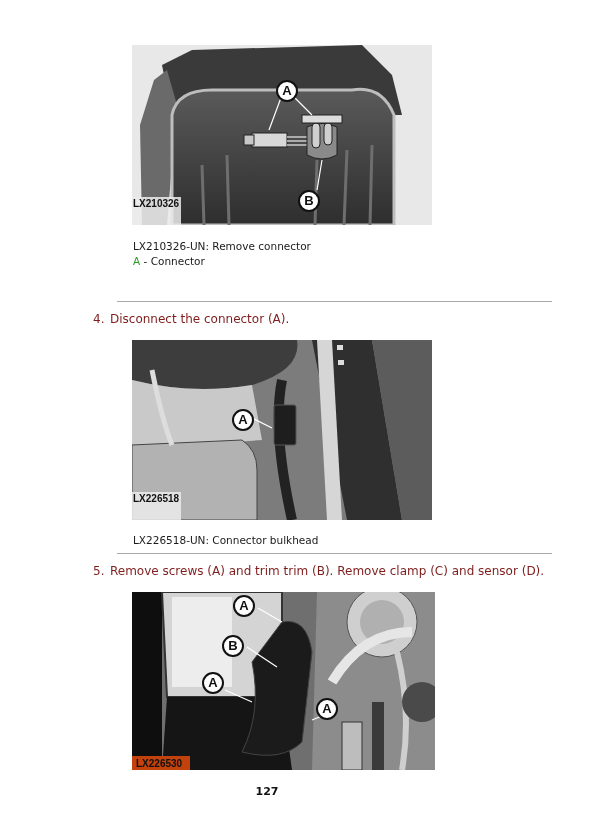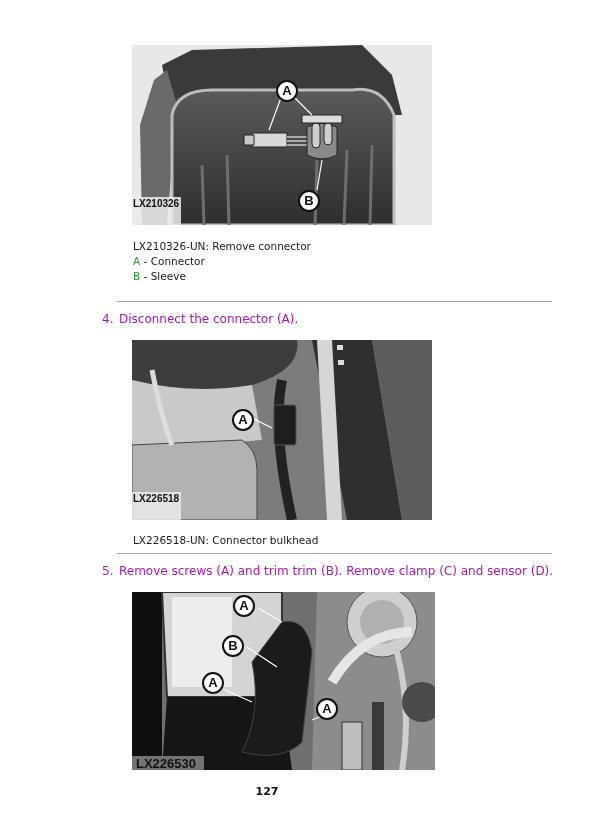--- a/index.html
+++ b/index.html
@@ -3,28 +3,28 @@
 <meta charset="utf-8">
 <style>
   html, body { margin: 0; padding: 0; background: #ffffff; }
   body { width: 613px; height: 823px; position: relative; overflow: hidden;
          font-family: "DejaVu Sans", sans-serif; color: #1a1a1a; }
   .fig { position: absolute; overflow: hidden; }
   .fig svg { display: block; }
   .fig-code { position: absolute; left: 0; bottom: 0; font-family: "Liberation Sans", sans-serif;
               font-weight: bold; font-size: 10px; color: #111; padding: 1px 2px 16px 1px;
               background: rgba(235,235,235,0.85); line-height: 11px; }
-  .fig-code.boxed { background: #737373; padding: 2px 8px 1px 4px; font-size: 13px; }
+  .fig-code.boxed { background: #c2410c; padding: 2px 8px 1px 4px; font-size: 10px; }
   .callout { position: absolute; width: 18px; height: 18px; border: 2px solid #111; border-radius: 50%;
              background: #fff; font-family: "Liberation Sans", sans-serif; font-weight: bold;
              font-size: 13px; line-height: 18px; text-align: center; color: #111; }
   .caption { position: absolute; left: 133px; font-size: 10.5px; line-height: 15px; color: #1a1a1a; margin-top: 8px; }
   .legend-letter { color: #2a9a2a; }
   .divider { position: absolute; left: 117px; width: 435px; height: 0; border-top: 1px solid #a8a8a8; }
-  .step { position: absolute; left: 102px; font-size: 12px; line-height: 16px; color: #a21caf; white-space: nowrap; }
+  .step { position: absolute; left: 93px; font-size: 12px; line-height: 16px; color: #7f1d1d; white-space: nowrap; }
   .step-num { display: inline-block; width: 17px; }
   .page-num { position: absolute; top: 785px; left: 0; width: 534px; text-align: center;
               font-weight: bold; font-size: 11px; color: #111; }
 </style>
 </head>
 <body>
 
 <div class="fig" style="left:132px; top:45px; width:300px; height:180px; background:#e8e8e8;">
   <svg width="300" height="180" viewBox="0 0 300 180">
     <defs>
@@ -47,21 +47,20 @@
     <path d="M150 50 L137 85 M160 50 L180 70 M185 145 L190 115" stroke="#fff" stroke-width="1.2"></path>
   </svg>
   <div class="callout" style="left:144px; top:35px;">A</div>
   <div class="callout" style="left:166px; top:145px;">B</div>
   <div class="fig-code">LX210326</div>
 </div>
 
 <div class="caption" style="top:231px;">
   <div>LX210326-UN: Remove connector</div>
   <div><span class="legend-letter">A</span><span> - Connector</span></div>
-  <div><span class="legend-letter">B</span><span> - Sleeve</span></div>
 </div>
 
 <div class="divider" style="top:301px;"></div>
 
 <div class="step" style="top:311px;">
   <span class="step-num">4.</span><span>Disconnect the connector (A).</span>
 </div>
 
 <div class="fig" style="left:132px; top:340px; width:300px; height:180px; background:#8a8a8a;">
   <svg width="300" height="180" viewBox="0 0 300 180">

